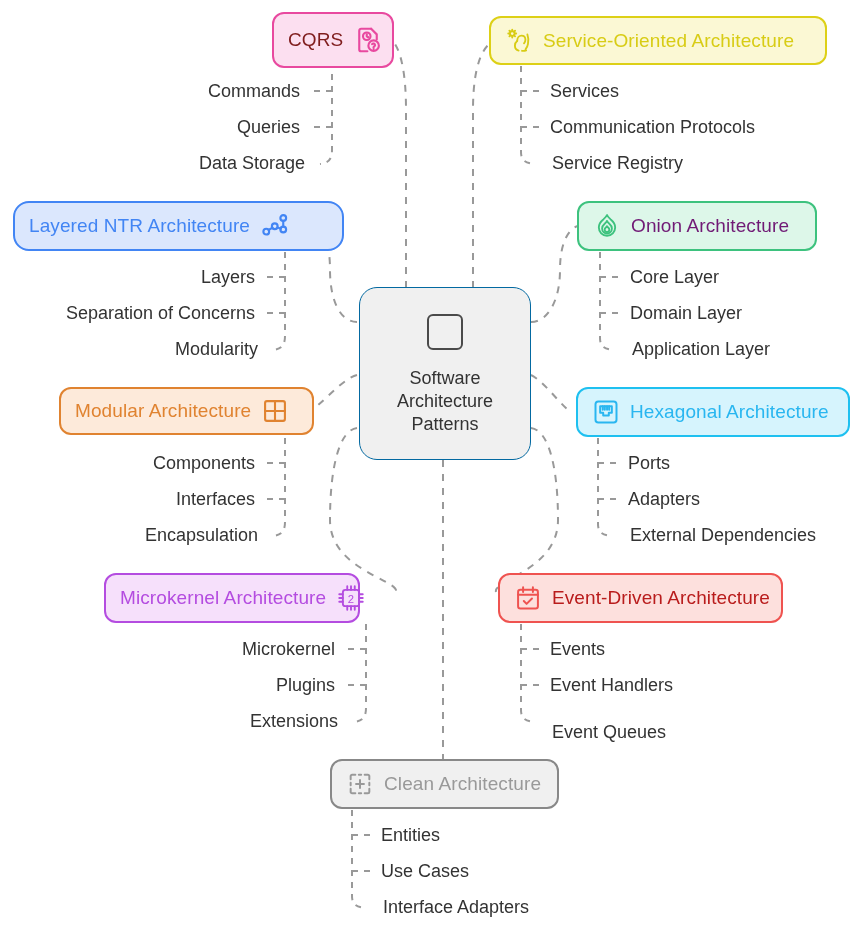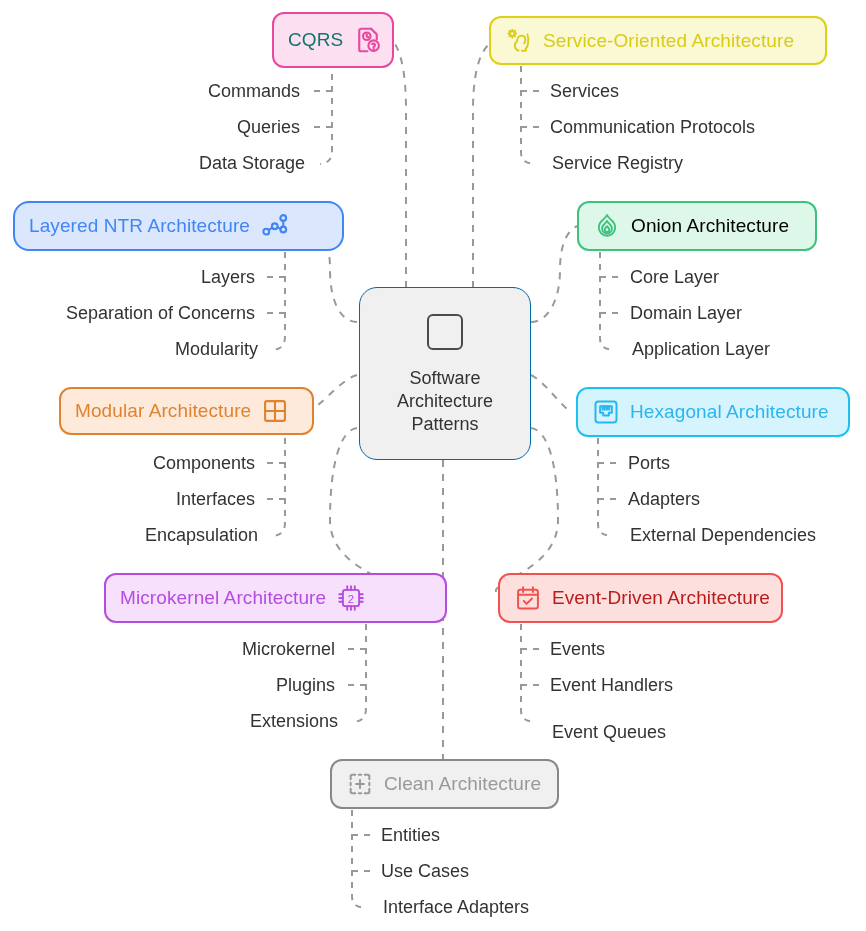--- a/index.html
+++ b/index.html
@@ -151,21 +151,21 @@
       </svg>
     </span>
     <div class="root-label">
       <div>Software</div>
       <div>Architecture</div>
       <div>Patterns</div>
     </div>
   </div>
 
   <div class="node icon-right" style="left:272px; top:12px; width:122px; height:56px; background:#fcdff0; border-color:#e8499f;">
-    <span class="label" style="color:#0f766e;">CQRS</span>
+    <span class="label" style="color:#7f1d1d;">CQRS</span>
     <span class="icon">
       <svg width="30" height="30" viewBox="0 0 24 24" fill="none" stroke="#e8499f" stroke-width="1.7" stroke-linecap="round" stroke-linejoin="round">
         <path d="M14.5 3H6.5A1.5 1.5 0 0 0 5 4.5v15A1.5 1.5 0 0 0 6.5 21h5"></path>
         <path d="M14.5 3 19 7.5v4"></path>
         <circle cx="11" cy="9" r="3"></circle>
         <path d="M11 7.4V9l1.2.8"></path>
         <circle cx="16.5" cy="16.5" r="4.2"></circle>
         <path d="M15.3 15.3a1.3 1.3 0 0 1 2.3.8c0 .9-1.2 1-1.2 1.8"></path>
         <path d="M16.5 19.2v.05"></path>
       </svg>
@@ -209,21 +209,21 @@
   <div class="subitem right-align" style="left:20px; top:339px; width:238px;">Modularity</div>
 
   <div class="node icon-left" style="left:577px; top:201px; width:240px; height:50px; background:#ddf7e9; border-color:#3dc27e;">
     <span class="icon">
       <svg width="28" height="28" viewBox="0 0 24 24" fill="none" stroke="#3dc27e" stroke-width="1.6" stroke-linecap="round" stroke-linejoin="round">
         <path d="M12 2.6c-.6 1.6-1.8 2.6-3.2 3.8C6.6 8.2 5 10.3 5 13.2 5 17.2 8.1 20.4 12 20.4s7-3.2 7-7.2c0-2.9-1.6-5-3.8-6.8-1.4-1.2-2.6-2.2-3.2-3.8z"></path>
         <path d="M12 7.6c-.4 1-1.1 1.7-2 2.5-1.3 1.1-2.2 2.4-2.2 4.1 0 2.4 1.9 4.2 4.2 4.2s4.2-1.8 4.2-4.2c0-1.7-.9-3-2.2-4.1-.9-.8-1.6-1.5-2-2.5z"></path>
         <path d="M12 12.1c-.2.5-.5.8-1 1.2-.6.5-1 1.1-1 1.9 0 1.1.9 1.9 2 1.9s2-.8 2-1.9c0-.8-.4-1.4-1-1.9-.5-.4-.8-.7-1-1.2z"></path>
       </svg>
     </span>
-    <span class="label" style="color:#000000;">Onion Architecture</span>
+    <span class="label" style="color:#701a75;">Onion Architecture</span>
   </div>
   <div class="subitem left-align" style="left:630px; top:267px;">Core Layer</div>
   <div class="subitem left-align" style="left:630px; top:303px;">Domain Layer</div>
   <div class="subitem left-align" style="left:632px; top:339px;">Application Layer</div>
 
   <div class="node icon-right" style="left:59px; top:387px; width:255px; height:48px; background:#fdeada; border-color:#e08330;">
     <span class="label" style="color:#e08330;">Modular Architecture</span>
     <span class="icon">
       <svg width="28" height="28" viewBox="0 0 24 24" fill="none" stroke="#e08330" stroke-width="1.8" stroke-linecap="round" stroke-linejoin="round">
         <rect x="3.5" y="3.5" width="17" height="17" rx="1.6"></rect>
@@ -242,21 +242,21 @@
         <path d="M7 7h10v5.6l-2.6 0V15H9.6v-2.4L7 12.6z"></path>
         <path d="M9.2 7v3M11 7v3M12.9 7v3M14.7 7v3"></path>
       </svg>
     </span>
     <span class="label" style="color:#29b6f0;">Hexagonal Architecture</span>
   </div>
   <div class="subitem left-align" style="left:628px; top:453px;">Ports</div>
   <div class="subitem left-align" style="left:628px; top:489px;">Adapters</div>
   <div class="subitem left-align" style="left:630px; top:525px;">External Dependencies</div>
 
-  <div class="node icon-right" style="left:104px; top:573px; width:343px; height:50px; background:#f6e0fb; border-color:#b44ce0;">
+  <div class="node icon-right" style="left:104px; top:573px; width:256px; height:50px; background:#f6e0fb; border-color:#b44ce0;">
     <span class="label" style="color:#b44ce0;">Microkernel Architecture</span>
     <span class="icon">
       <svg width="30" height="30" viewBox="0 0 24 24" fill="none" stroke="#b44ce0" stroke-width="1.5" stroke-linecap="round" stroke-linejoin="round">
         <rect x="5.5" y="5.5" width="13" height="13" rx="2"></rect>
         <path d="M9 2.6v2.9M12 2.6v2.9M15 2.6v2.9M9 18.5v2.9M12 18.5v2.9M15 18.5v2.9M2.6 9h2.9M2.6 12h2.9M2.6 15h2.9M18.5 9h2.9M18.5 12h2.9M18.5 15h2.9"></path>
         <text x="12" y="15.6" font-family="Liberation Sans, sans-serif" font-size="9" fill="#b44ce0" stroke="none" text-anchor="middle">2</text>
       </svg>
     </span>
   </div>
   <div class="subitem right-align" style="left:120px; top:639px; width:215px;">Microkernel</div>

